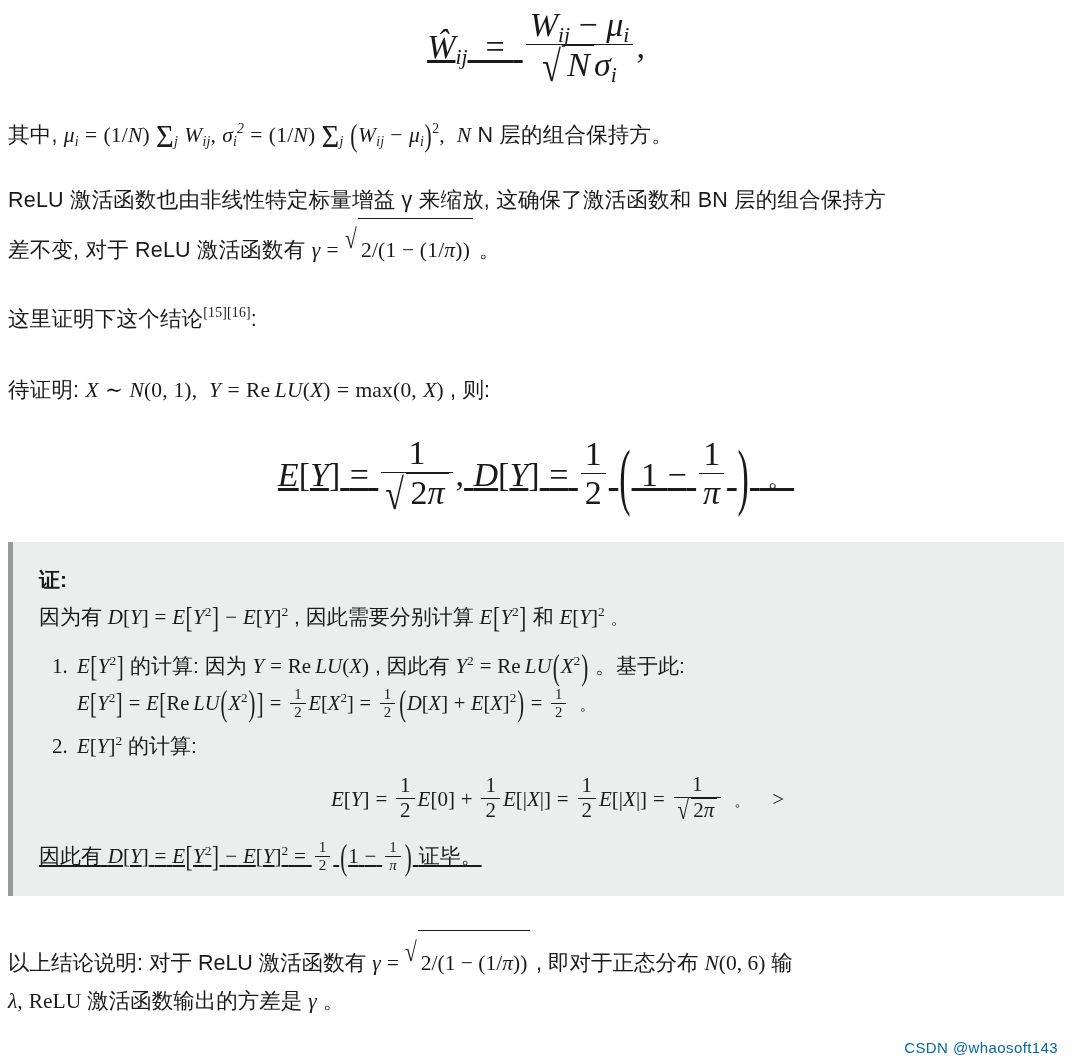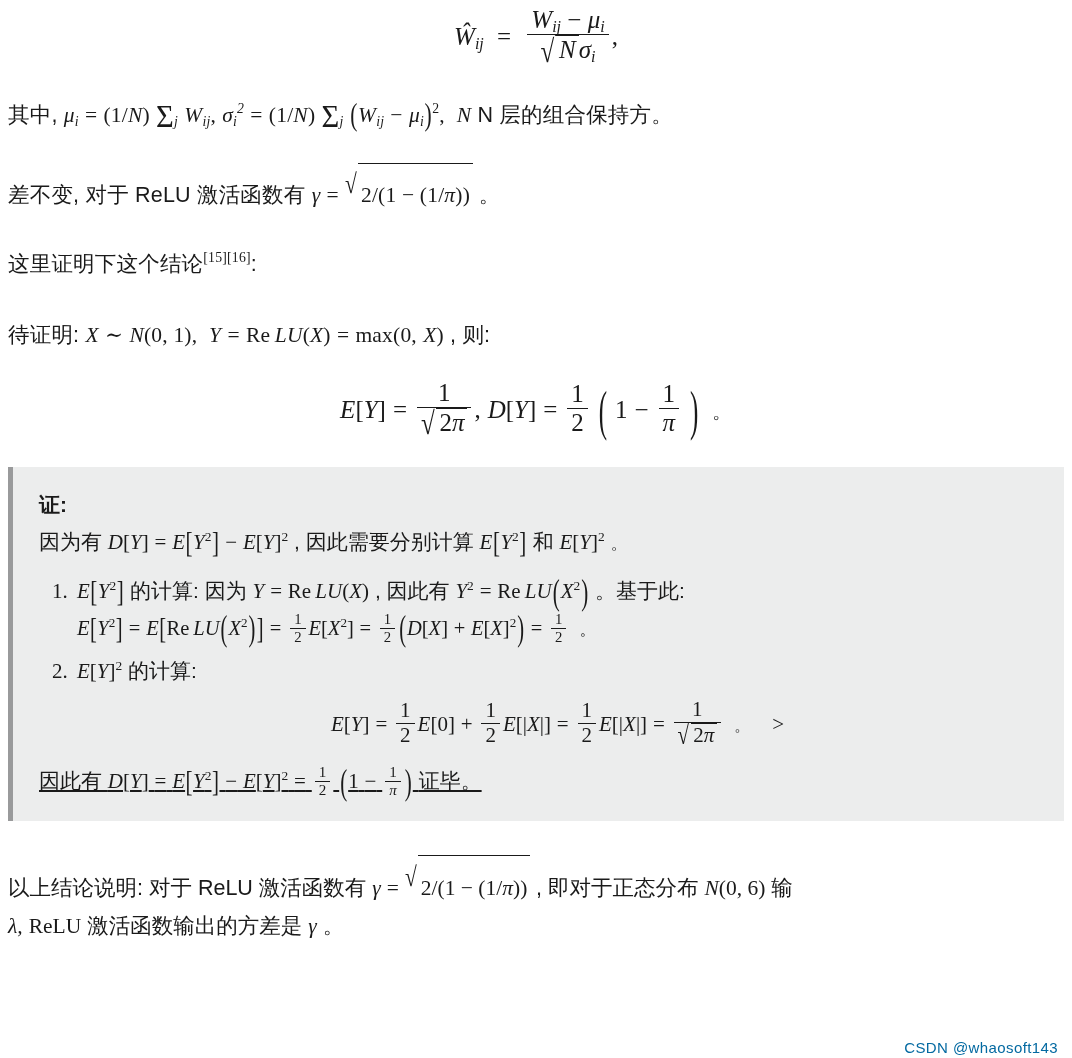--- a/index.html
+++ b/index.html
@@ -36,21 +36,21 @@
          margin:0 1px;vertical-align:-0.05em;}
   .paren.big{transform:scaleY(2.2);}
   .brk{display:inline-block;font-family:"Liberation Serif","DejaVu Serif",serif;
        font-style:normal;transform:scaleY(1.45);margin:0 .5px;vertical-align:-0.02em;}
   sup{font-size:.64em;vertical-align:.62em;line-height:0;}
   sub{font-size:.64em;vertical-align:-.28em;line-height:0;}
   .big-op{font-family:"Liberation Serif","DejaVu Serif",serif;font-style:normal;
           font-size:1.42em;vertical-align:-.18em;line-height:0;}
 
   
-  .display-eq{text-align:center;font-size:25px;}
+  .display-eq{text-align:center;font-size:34px;text-decoration:underline;}
   .para{font-size:21.5px;line-height:1.62;letter-spacing:.2px;}
 
   .eq-top{margin-top:6px;}
   .p1{margin-top:34px;}
   .p2{margin-top:30px;}
   .p3{margin-top:34px;}
   .p4{margin-top:36px;}
   .eq-mid{margin-top:26px;}
 
   .proofbox{
@@ -100,20 +100,21 @@
     <span>
       <span class="m">σ<sub>i</sub><sup>2</sup></span> <span class="mr">=</span> <span class="mr">(1/</span><span class="m">N</span><span class="mr">)</span>
       <span class="big-op">Σ</span><span class="m"><sub>j</sub></span>
       <span class="brk">(</span><span class="m">W<sub>ij</sub></span> <span class="mr">−</span> <span class="m">μ<sub>i</sub></span><span class="brk">)</span><sup class="mr">2</sup><span class="mr">,</span>
       <span class="m">&nbsp;N</span>
     </span>
     <span class="cn">N 层的组合保持方。</span>
   </div>
 
   <div class="para p2">
+    <div>ReLU 激活函数也由非线性特定标量增益 γ 来缩放, 这确保了激活函数和 BN 层的组合保持方</div>
     <div>
       <span class="cn">差不变, 对于 ReLU 激活函数有</span>
       <span>
         <span class="m">γ</span> <span class="mr">=</span>
         <span class="sqrt tall"><span class="rad"><span class="mr">2/(1 − (1/</span><span class="m">π</span><span class="mr">))</span></span></span>
       </span>
       <span class="cn">。</span>
     </div>
   </div>
 

